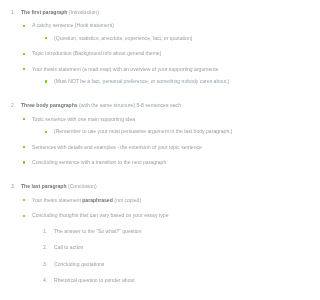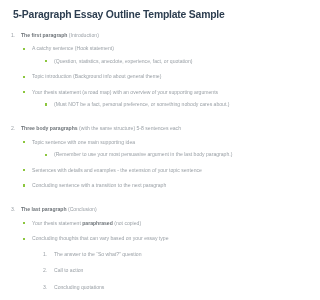--- a/index.html
+++ b/index.html
@@ -137,21 +137,20 @@
     display: block;
     white-space: nowrap;
   }
   .sect-gap { height: 5px; }
 </style>
 </head>
 <body>
 
 <div class="page">
 
-  <h1 class="title">5-Paragraph Essay Outline Template Sample</h1>
 
   <ol class="lvl1">
 
     <li>
       <span class="marker">1.</span>
       <span class="line"><span class="b">The first paragraph</span><span> (Introduction)</span></span>
 
       <ul class="lvl2">
         <li>
           <span class="sq"></span>

